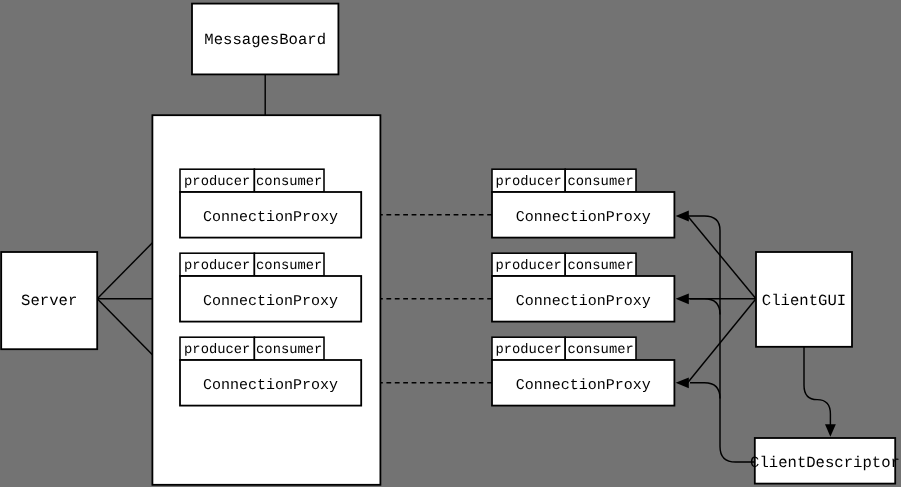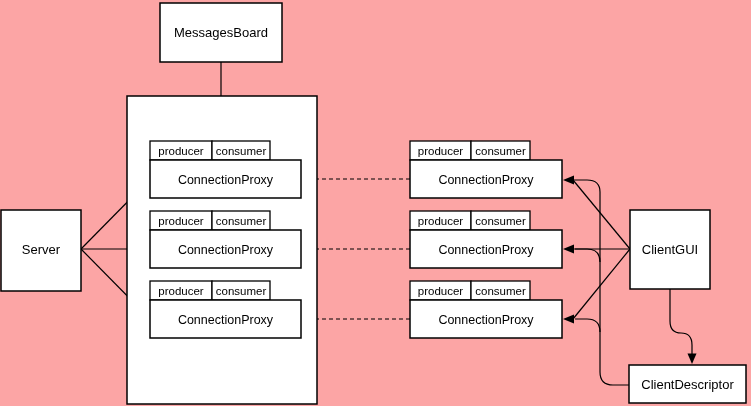--- a/index.html
+++ b/index.html
@@ -5,22 +5,23 @@
   html, body {
     margin: 0;
     padding: 0;
     background: #ffffff;
     font-family: "Liberation Sans", sans-serif;
   }
   .stage {
     position: relative;
     width: 751px;
     height: 406px;
-    background: #fca5a5;
+    background: #737373;
     overflow: hidden;
+    font-family: Liberation Mono, monospace;
   }
   svg { display: block; }
   .box {
     fill: #ffffff;
     stroke: #000000;
     stroke-width: 1.5;
   }
   .tab {
     fill: #ffffff;
     stroke: #000000;

